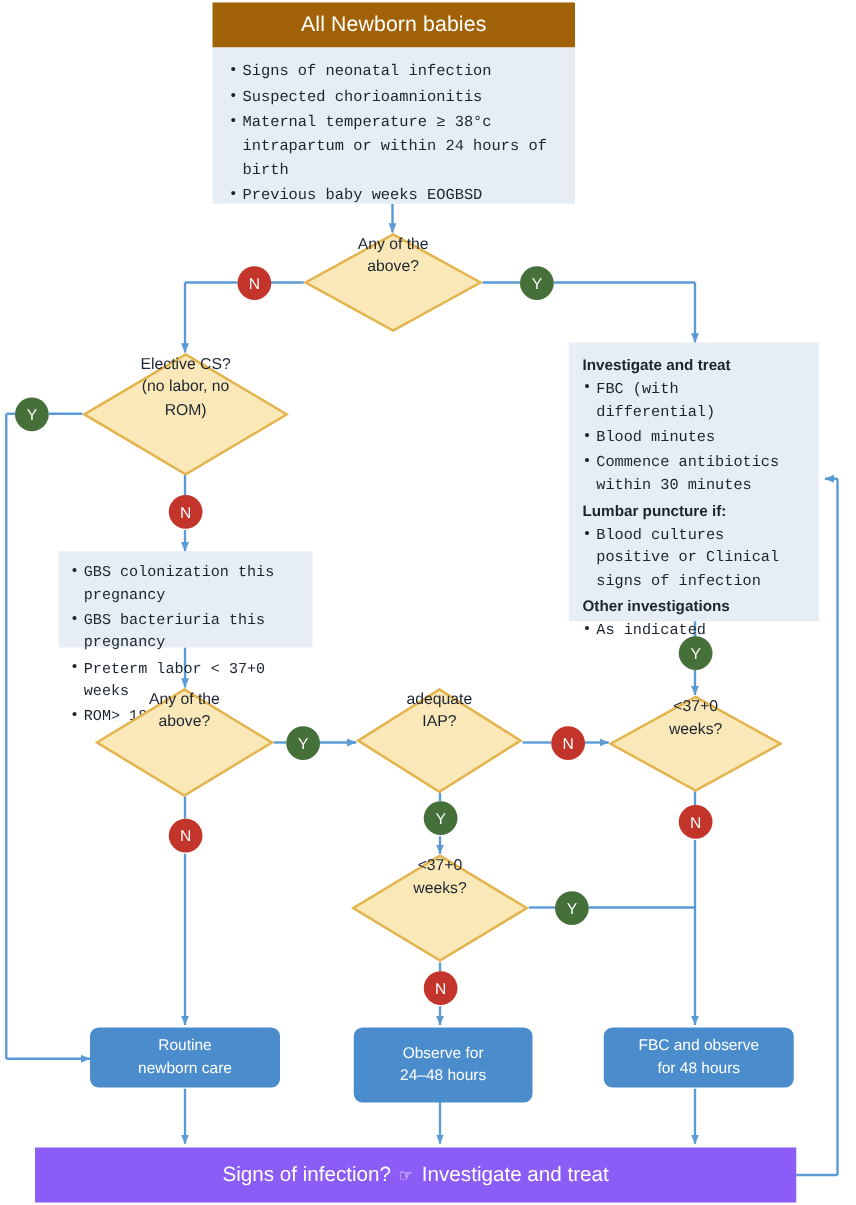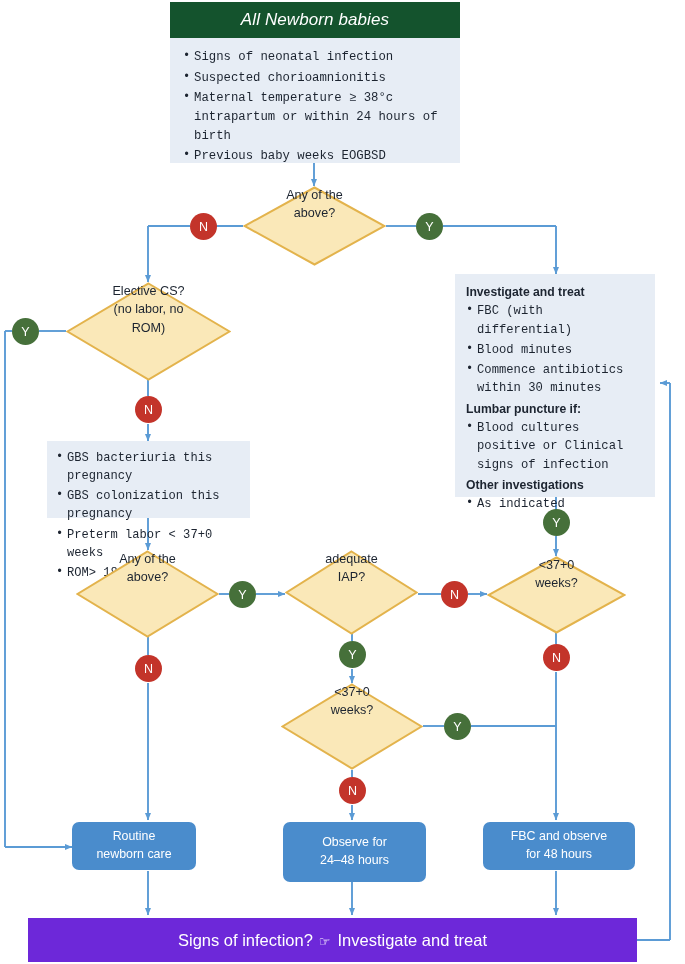--- a/index.html
+++ b/index.html
@@ -18,28 +18,27 @@
   #edges{
     position:absolute;
     left:0;top:0;
     width:685px;height:964px;
     pointer-events:none;
   }
   .node{position:absolute;box-sizing:border-box;}
 
   
   .hdr{
-    background:#14532d;
+    background:#a16207;
     color:#ffffff;
     display:flex;
     align-items:center;
     justify-content:center;
     font-size:17px;
     letter-spacing:.1px;
-    font-style:italic;
   }
 
   
   .panel{
     background:#e7edf5;
     color:#1c2430;
     font-size:12.3px;
     line-height:1.52;
     padding:10px 13px 10px 13px;
     box-sizing:border-box;
@@ -79,21 +78,21 @@
     border-radius:7px;
     color:#ffffff;
     display:flex;align-items:center;justify-content:center;
     text-align:center;
     font-size:12.4px;
     line-height:1.42;
   }
 
   
   .redbar{
-    background:#6d28d9;
+    background:#8b5cf6;
     color:#ffffff;
     display:flex;align-items:center;justify-content:center;
     font-size:16.5px;
   }
   .redbar .hand{
     font-size:13px;
     margin:0 7px 0 6px;
     display:inline-block;
     transform:translateY(1px);
   }
@@ -245,22 +244,22 @@
       <li>As indicated</li>
     </ul>
   </div>
 
   <div class="node badge yes" style="left:543px;top:509px;">
     <span>Y</span>
   </div>
 
   <div class="node panel" style="left:47px;top:441px;width:203px;height:77px;font-size:12.1px;line-height:1.5;padding:8px 9px;">
     <ul>
+      <li>GBS colonization this pregnancy</li>
       <li>GBS bacteriuria this pregnancy</li>
-      <li>GBS colonization this pregnancy</li>
       <li>Preterm labor &lt; 37+0 weeks</li>
       <li>ROM&gt; 18 hours</li>
     </ul>
   </div>
 
   <div class="node diamond" style="left:76px;top:550px;width:143px;height:88px;">
     <svg width="143" height="88" viewBox="0 0 143 88" xmlns="http://www.w3.org/2000/svg">
       <polygon points="71.5,1.5 141.5,44 71.5,86.5 1.5,44" fill="#fae8b8" stroke="#e3b34c" stroke-width="2"></polygon>
     </svg>
     <div class="dlabel">
@@ -317,21 +316,21 @@
     </div>
   </div>
 
   <div class="node badge yes" style="left:444px;top:713px;">
     <span>Y</span>
   </div>
   <div class="node badge no" style="left:339px;top:777px;">
     <span>N</span>
   </div>
 
-  <div class="node bluebox" style="left:72px;top:822px;width:124px;height:48px;">
+  <div class="node bluebox" style="left:72px;top:822px;width:152px;height:48px;">
     <div>
       <div>Routine</div>
       <div>newborn care</div>
     </div>
   </div>
 
   <div class="node bluebox" style="left:283px;top:822px;width:143px;height:60px;">
     <div>
       <div>Observe for</div>
       <div>24–48 hours</div>

